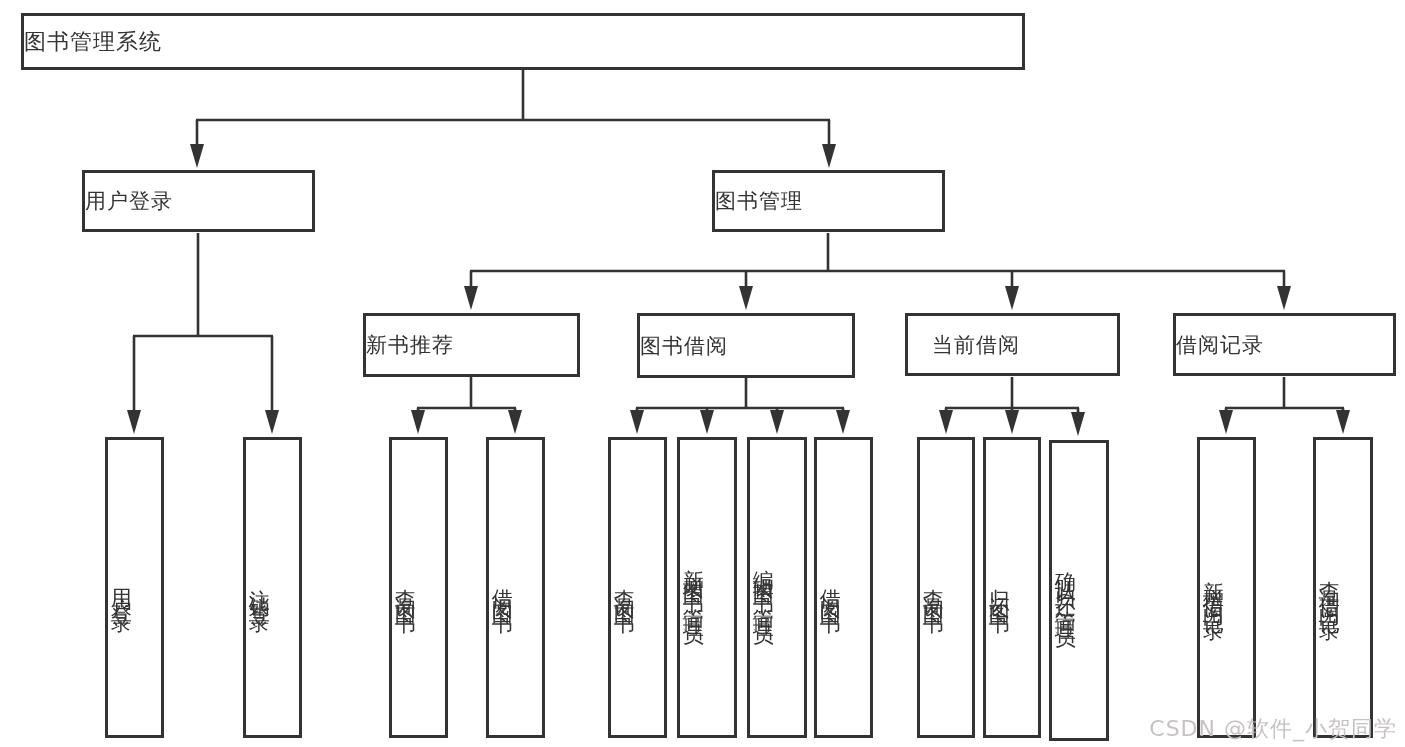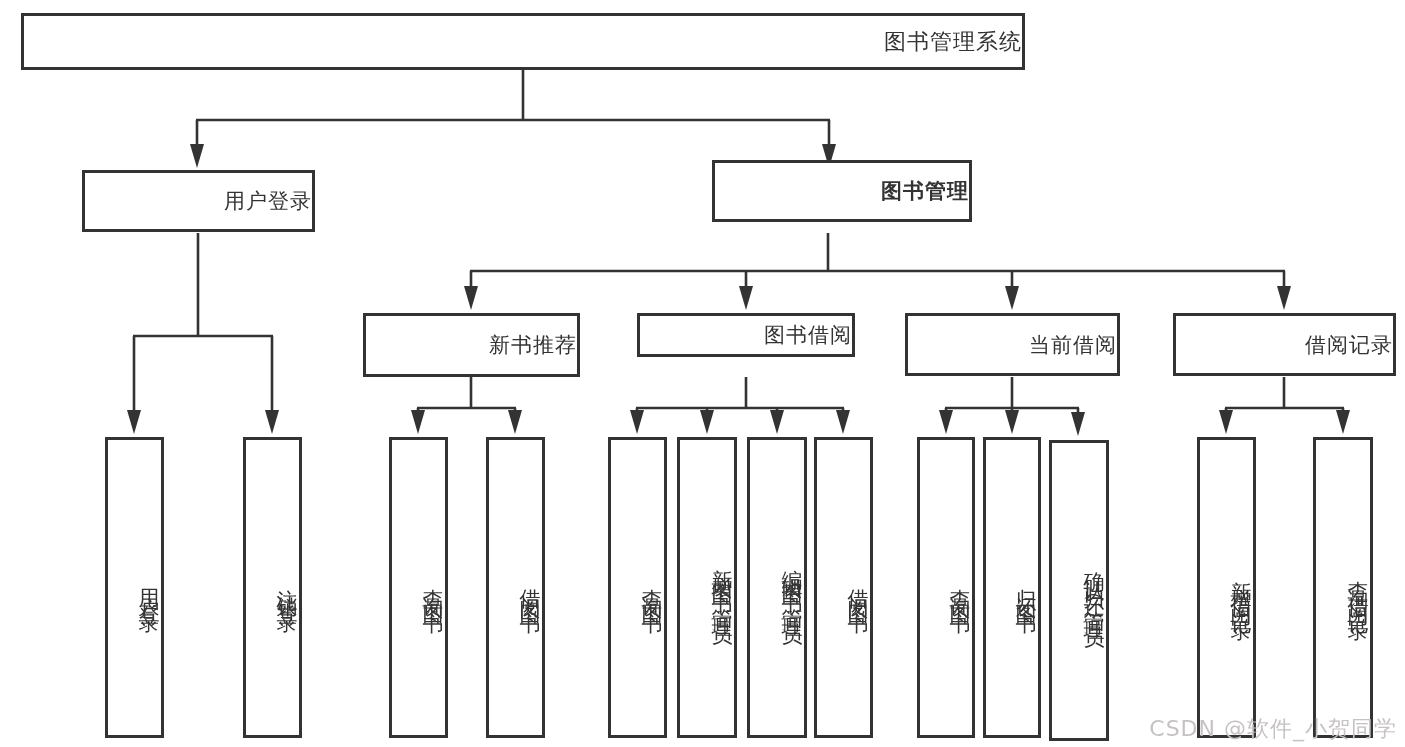--- a/index.html
+++ b/index.html
@@ -17,21 +17,21 @@
     overflow:hidden;
   }
   #connectors{position:absolute;left:0;top:0;z-index:1;}
   #connectors line{stroke:var(--line);stroke-width:2.6;}
   #connectors polygon{fill:var(--line);}
   .box{
     position:absolute;
     box-sizing:border-box;
     border:3px solid var(--line);
     background:#ffffff;
-    display:flex;align-items:center;justify-content:flex-end;
+    display:flex;align-items:center;justify-content:flex-start;
     z-index:2;
     color:var(--text);
   }
   .hlabel{
     font-size:21px;
     letter-spacing:1px;
     color:var(--text);
     white-space:nowrap;
   }
   .root .hlabel{font-size:22px;}
@@ -136,31 +136,31 @@
     </g>
   </svg>
 
   <div class="box root" style="left:21px;top:13px;width:1004px;height:57px;">
     <span class="hlabel">图书管理系统</span>
   </div>
 
   <div class="box" style="left:82px;top:170px;width:233px;height:62px;">
     <span class="hlabel">用户登录</span>
   </div>
-  <div class="box" style="left:712px;top:160px;width:260px;height:62px;font-weight:bold;">
+  <div class="box" style="left:712px;top:170px;width:233px;height:62px;">
     <span class="hlabel">图书管理</span>
   </div>
 
   <div class="box" style="left:363px;top:313px;width:217px;height:64px;">
     <span class="hlabel">新书推荐</span>
   </div>
-  <div class="box" style="left:637px;top:313px;width:218px;height:44px;padding-left:44px;">
+  <div class="box" style="left:637px;top:313px;width:218px;height:65px;">
     <span class="hlabel">图书借阅</span>
   </div>
-  <div class="box" style="left:905px;top:313px;width:215px;height:63px;">
+  <div class="box" style="left:905px;top:313px;width:215px;height:63px;padding-left:24px;">
     <span class="hlabel">当前借阅</span>
   </div>
   <div class="box" style="left:1173px;top:313px;width:223px;height:63px;">
     <span class="hlabel">借阅记录</span>
   </div>
 
   <div class="box vbox" style="left:105px;top:437px;width:59px;height:301px;">
     <span class="vlabel">用户登录</span>
   </div>
   <div class="box vbox" style="left:243px;top:437px;width:59px;height:301px;">

